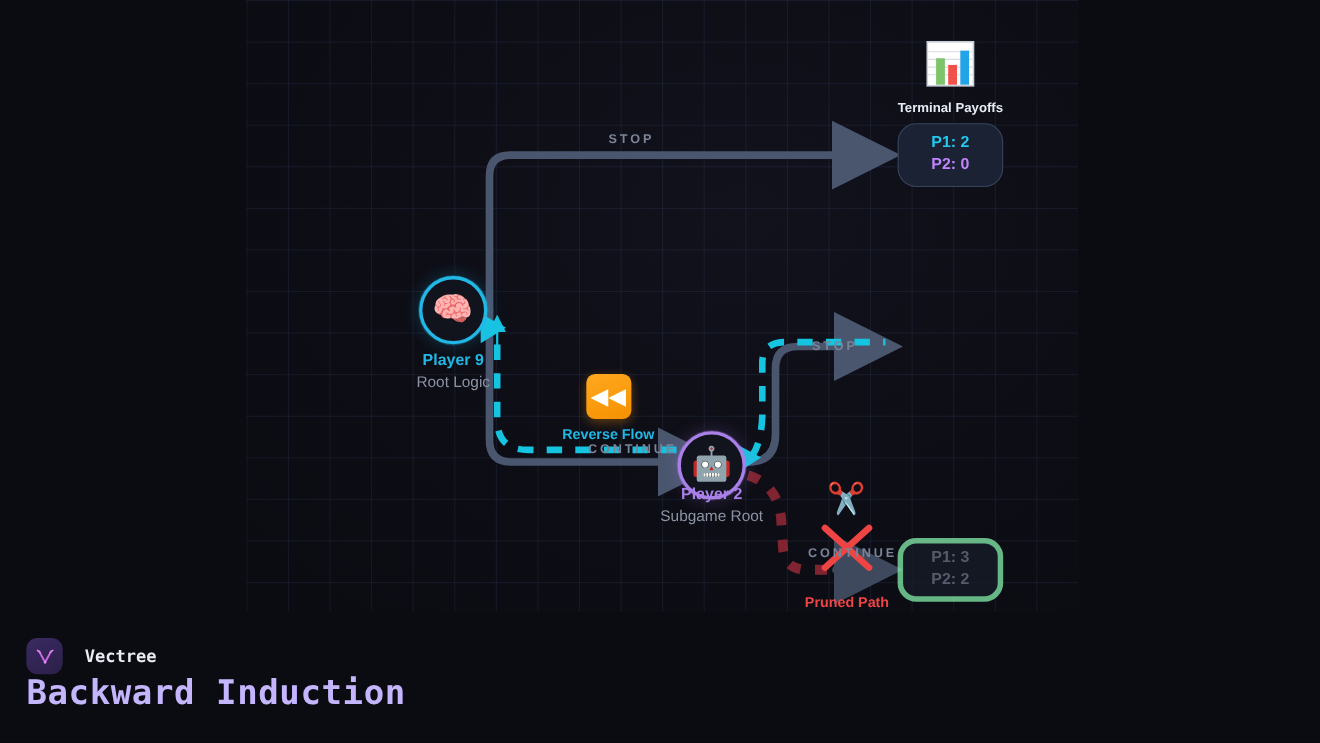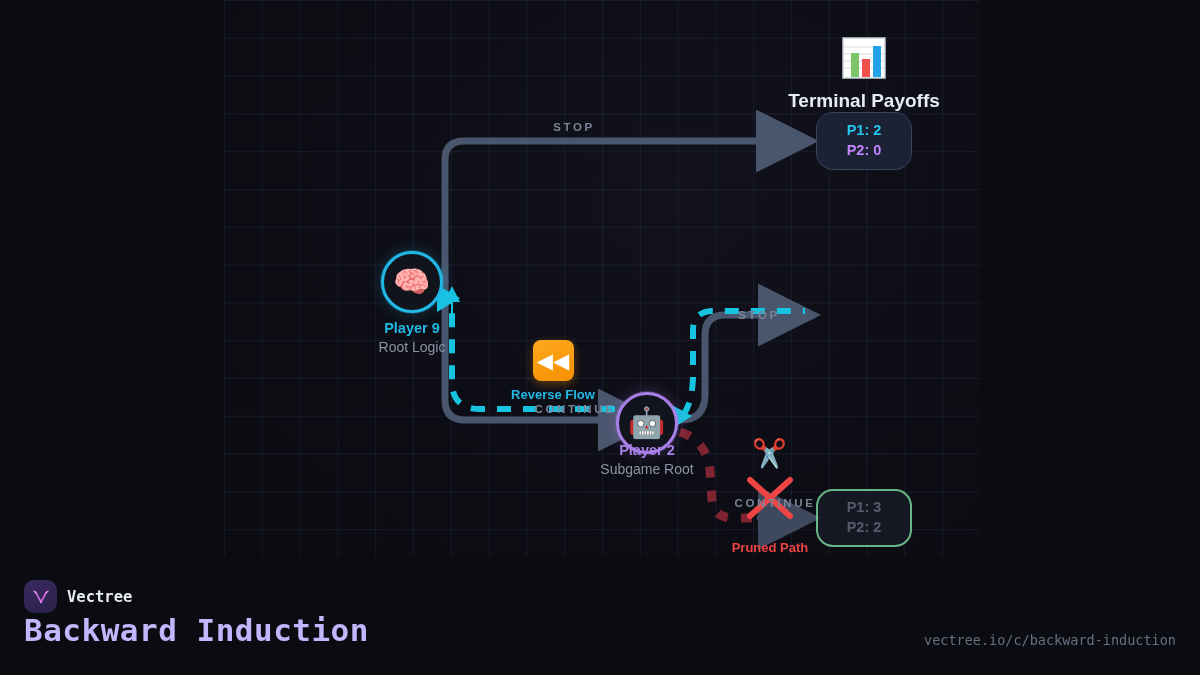--- a/index.html
+++ b/index.html
@@ -41,21 +41,21 @@
 
   
   .payoff {
     position:absolute; width:96px; height:58px; border-radius:17px;
     background:#1b2233; border:1px solid #39435c;
     display:flex; flex-direction:column; align-items:center; justify-content:center;
     font-size:14.5px; font-weight:bold; line-height:1.35;
   }
   .payoff .p1 { color:#22c8ee; }
   .payoff .p2 { color:#c084fc; }
-  .payoff.pruned { background:#171c28; border:2px solid #86efac; opacity:.75; }
+  .payoff.pruned { background:#171c28; border:5px solid #86efac; opacity:.75; }
   .payoff.pruned .p1, .payoff.pruned .p2 { color:#6e7687; }
 
   
   .edge-label {
     position:absolute; font-size:11.5px; font-weight:bold; letter-spacing:2.6px;
     color:#7b8497; text-align:center; width:160px;
   }
 
   
   .anno { position:absolute; text-align:center; width:170px; }
@@ -67,25 +67,25 @@
   .rewind-btn {
     width:41px; height:41px; border-radius:8px; margin:0 auto;
     background:linear-gradient(160deg,#ffa81f 0%,#f59100 100%);
     display:flex; align-items:center; justify-content:center;
     color:#fff; font-size:21px; line-height:1;
     box-shadow:0 3px 10px rgba(245,145,0,.35);
   }
 
   .terminal-head { position:absolute; text-align:center; width:200px; }
   .terminal-head .chart { width:46px; height:44px; margin:0 auto 6px; }
-  .terminal-head .cap { font-size:19px; font-weight:bold; color:#e7ebf3; }
+  .terminal-head .cap { font-size:12px; font-weight:bold; color:#e7ebf3; }
 
   
   #footer { position:absolute; left:0; top:556px; width:1200px; height:119px; background:#0b0b12; }
-  .brand { position:absolute; left:24px; top:24px; display:flex; align-items:center; gap:10px; }
+  .brand { position:absolute; left:24px; top:24px; display:flex; align-items:center; gap:20px; }
   .logo {
     width:33px; height:33px; border-radius:10px;
     background:linear-gradient(150deg,#3a2a62 0%,#2b2048 100%);
     display:flex; align-items:center; justify-content:center;
   }
   .brand-name { font-family:"DejaVu Sans Mono", monospace; font-size:15.5px; font-weight:bold; color:#e9ecf3; }
   .page-title {
     position:absolute; left:24px; top:56px;
     font-family:"DejaVu Sans Mono", monospace; font-size:31px; font-weight:bold;
     color:#c4b5fd; letter-spacing:.5px;
@@ -223,16 +223,15 @@
       <div class="logo">
         <svg width="20" height="20" viewBox="0 0 20 20">
           <path d="M4.5,5 L10,15 L15.5,5" fill="none" stroke="#c96ae0" stroke-width="1.7" stroke-linecap="round"></path>
           <path d="M3,4.2 L5.6,6.2 M17,4.2 L14.4,6.2" stroke="#e08ef0" stroke-width="1.3" stroke-linecap="round"></path>
           <circle cx="10" cy="15" r="1.1" fill="#e08ef0"></circle>
         </svg>
       </div>
       <div class="brand-name">Vectree</div>
     </div>
     <div class="page-title">Backward Induction</div>
-    <div class="url">vectree.io/c/backward-induction</div>
   </div>
 
 </div>
 
 </body></html>

